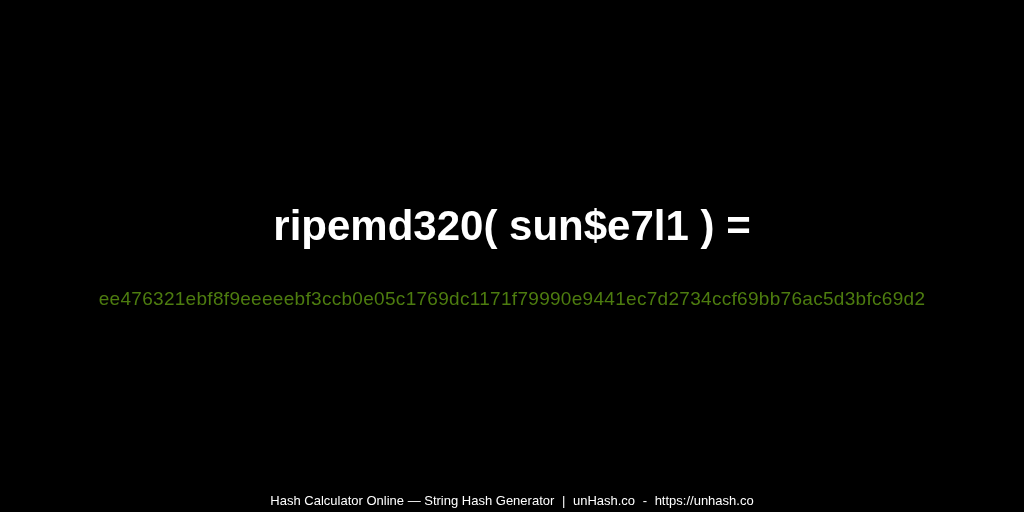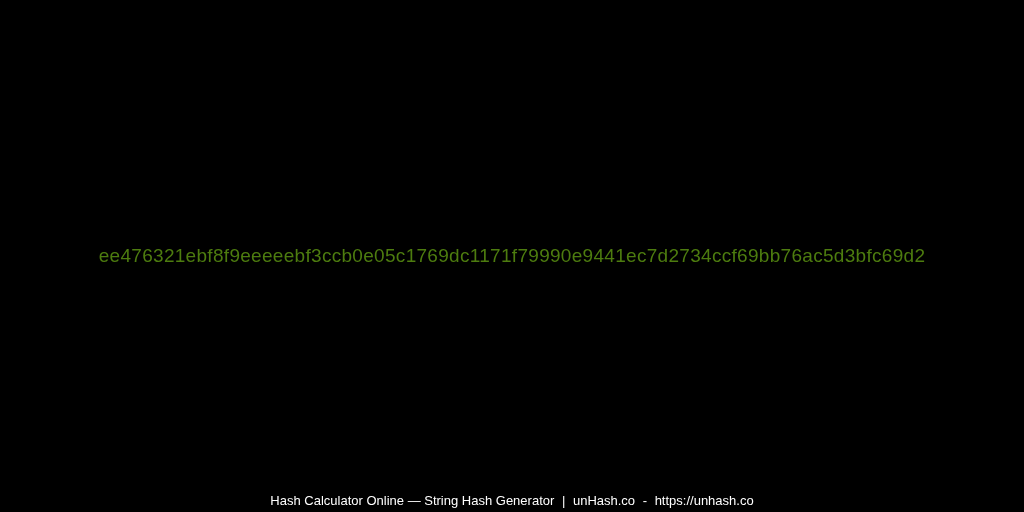--- a/index.html
+++ b/index.html
@@ -51,18 +51,19 @@
       color: #ffffff;
     }
     .footer span {
       padding: 0 2px;
     }
   </style>
 </head>
 <body>
 
 <div class="main-content">
+  <div class="expression">ripemd320( sun$e7l1 ) =</div>
   <div class="hash-output">ee476321ebf8f9eeeeebf3ccb0e05c1769dc1171f79990e9441ec7d2734ccf69bb76ac5d3bfc69d2</div>
 </div>
 
 <div class="footer">
   <span>Hash Calculator Online — String Hash Generator</span><span> | </span><span>unHash.co</span><span> - </span><span>https://unhash.co</span>
 </div>
 
 </body></html>

